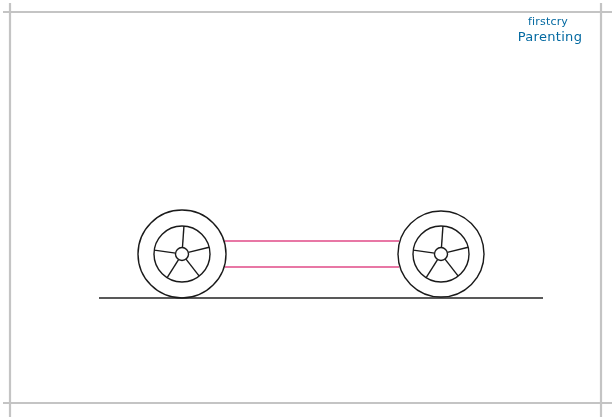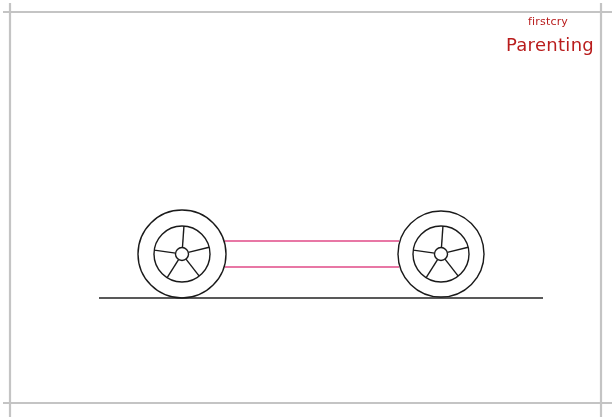--- a/index.html
+++ b/index.html
@@ -1,20 +1,20 @@
 <!DOCTYPE html>
 <html><head>
 <meta charset="utf-8">
 <style>
   html, body { margin: 0; padding: 0; background: #ffffff; }
   body { width: 614px; height: 420px; position: relative; overflow: hidden; font-family: "DejaVu Sans", sans-serif; }
   #canvas { position: absolute; left: 0; top: 0; }
-  .logo { position: absolute; left: 500px; top: 16px; width: 100px; text-align: center; color: #b91c1c; }
+  .logo { position: absolute; left: 500px; top: 16px; width: 100px; text-align: center; color: #0369a1; }
   .logo-small { font-size: 11px; line-height: 11px; letter-spacing: 0.2px; margin-left: -4px; }
-  .logo-big { font-size: 18px; line-height: 20px; letter-spacing: 0.3px; margin-top: 8px; }
+  .logo-big { font-size: 13px; line-height: 20px; letter-spacing: 0.3px; }
 </style>
 </head>
 <body>
 
 <svg id="canvas" width="614" height="420" viewBox="0 0 614 420">
   <g id="frame">
       <line x1="3" y1="12" x2="612" y2="12" stroke="#c4c4c4" stroke-width="2.2" fill="none"></line>
       <line x1="3" y1="403" x2="612" y2="403" stroke="#c4c4c4" stroke-width="2.2" fill="none"></line>
       <line x1="10" y1="3" x2="10" y2="417" stroke="#c4c4c4" stroke-width="2.2" fill="none"></line>
       <line x1="601" y1="3" x2="601" y2="417" stroke="#c4c4c4" stroke-width="2.2" fill="none"></line>

